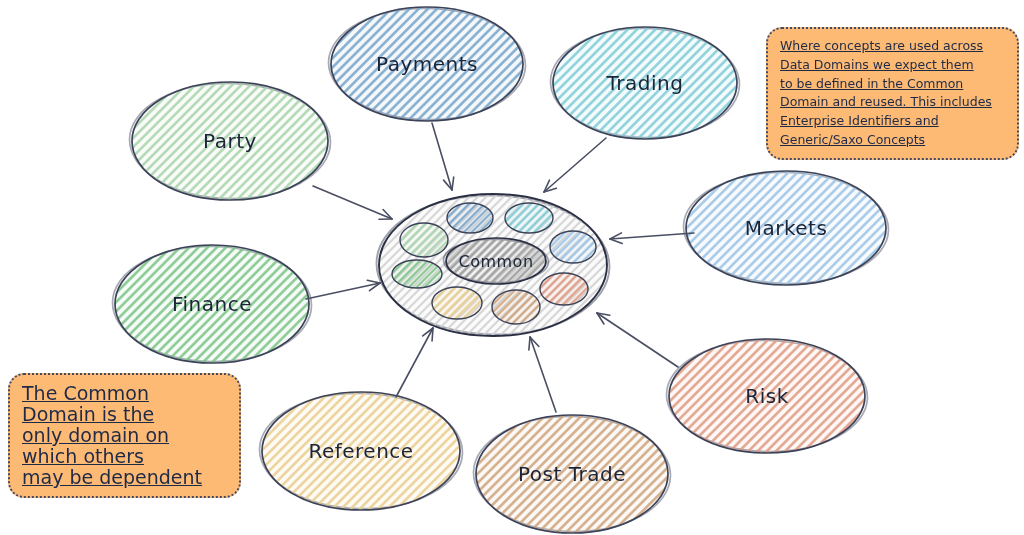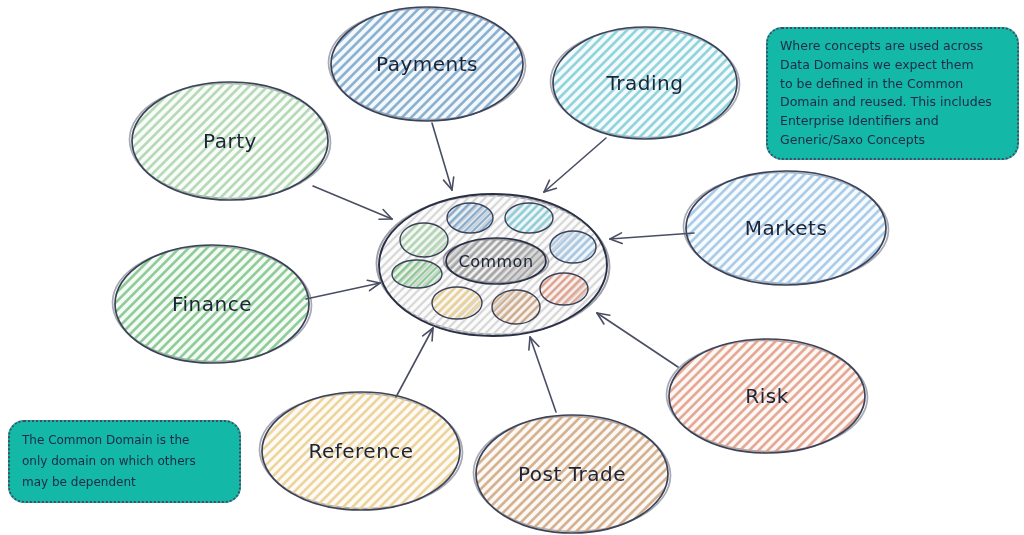--- a/index.html
+++ b/index.html
@@ -6,24 +6,24 @@
   .stage{
     position:relative;width:1024px;height:535px;background:#ffffff;overflow:hidden;
     font-family:"DejaVu Sans","Liberation Sans",sans-serif;color:#1b2438;
   }
   svg{position:absolute;left:0;top:0;}
   .node-label{font-size:20px;letter-spacing:.5px;fill:#1b2438;}
   .hub-label{font-size:16px;letter-spacing:.5px;fill:#1b2438;}
   .note{
     position:absolute;box-sizing:border-box;
     border:2px dotted #424a66;border-radius:16px;
-    padding:8px 12px;white-space:pre-line;color:#1f2a47;background:#14b8a6;
+    padding:8px 12px;white-space:pre-line;color:#1f2a47;background:#fdba74;text-decoration:underline;
   }
   .note-right{left:766px;top:27px;width:253px;font-size:12.5px;line-height:18.8px;}
-  .note-left{left:8px;top:420px;width:233px;font-size:12px;line-height:21px;}
+  .note-left{left:8px;top:373px;width:233px;font-size:19px;line-height:21px;}
 </style>
 </head>
 <body>
 
 <div class="stage">
   <svg id="diagram-svg" width="1024" height="535" viewBox="0 0 1024 535">
     <defs id="diagram-defs">
         <pattern id="hatch-payments" patternUnits="userSpaceOnUse" width="6.5" height="6.5" patternTransform="rotate(45)">
           <rect x="0" y="0" width="6.5" height="6.5" fill="#77a4c9" fill-opacity="0.08"></rect>
           <line x1="3.25" y1="0" x2="3.25" y2="6.5" stroke="#77a4c9" stroke-width="2.5" stroke-opacity="0.9"></line>

